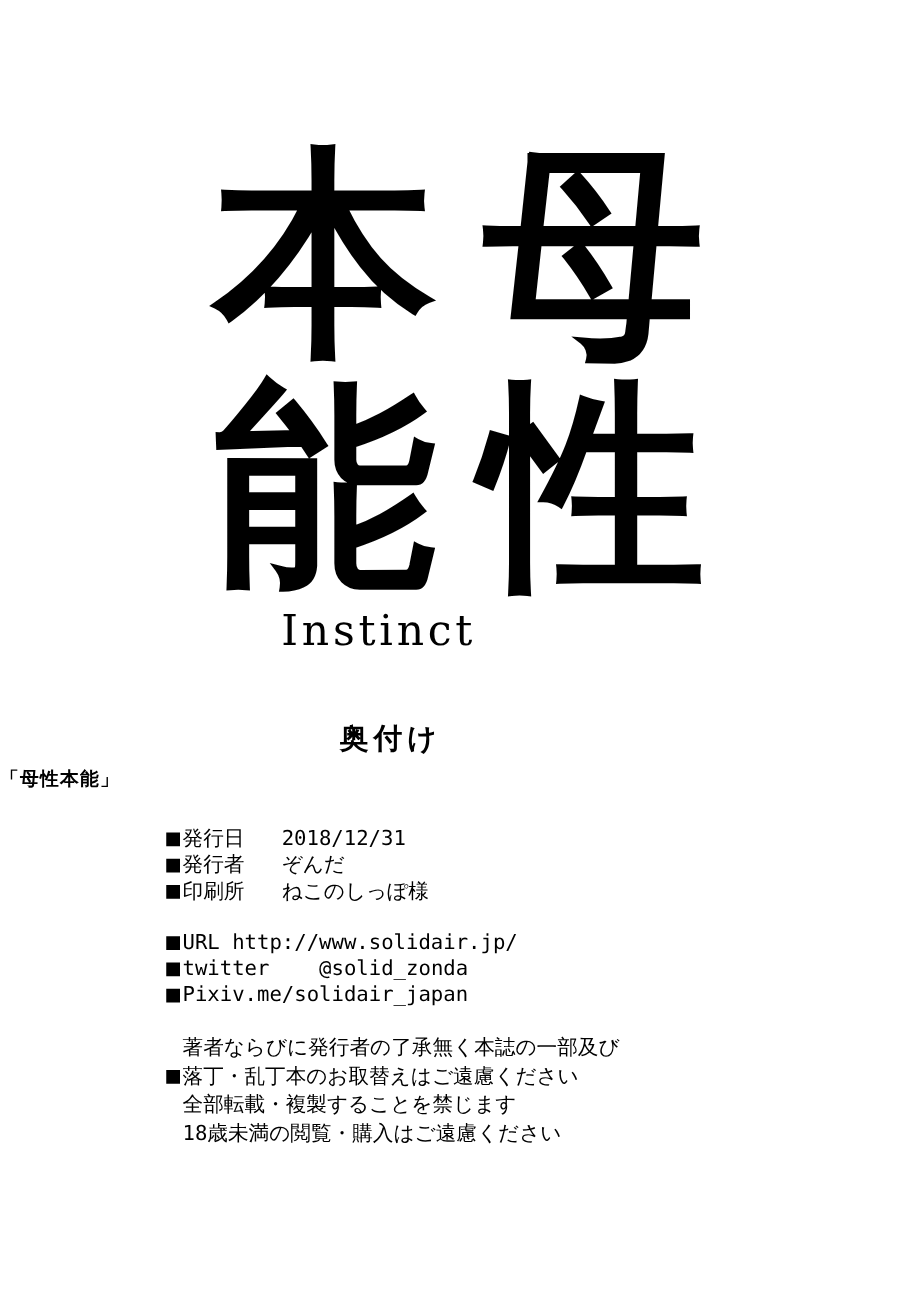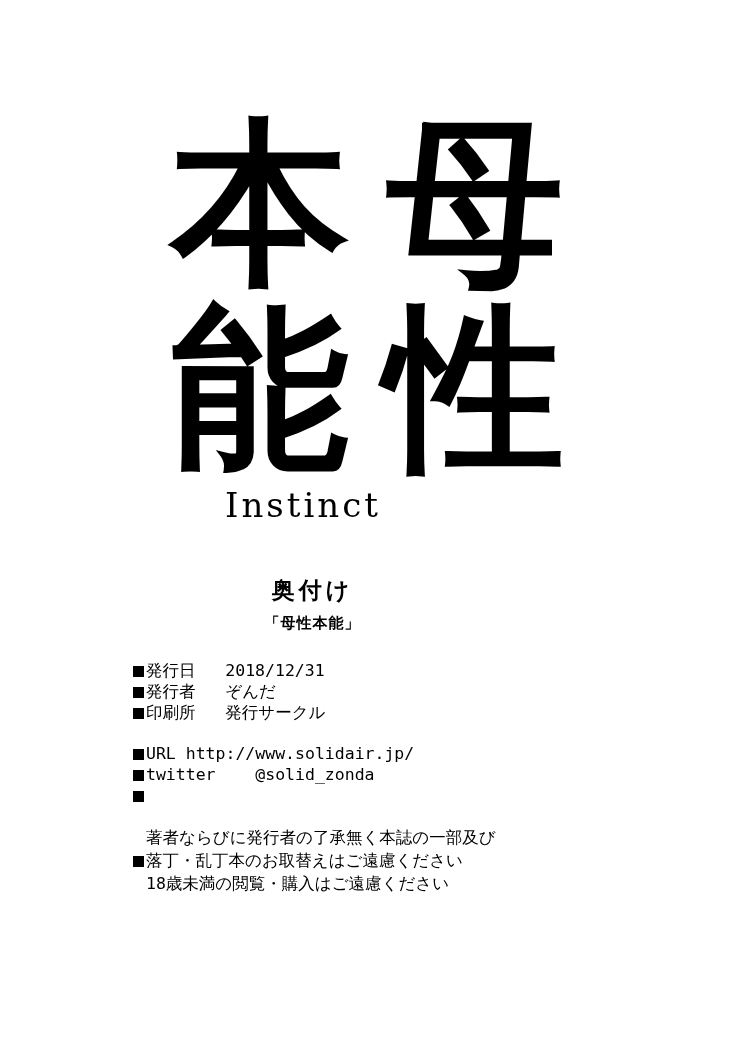--- a/index.html
+++ b/index.html
@@ -73,21 +73,21 @@
   }
   .colophon-heading {
     text-align: center;
     font-family: "DejaVu Sans", sans-serif;
     font-weight: 700;
     font-size: 23px;
     letter-spacing: 4px;
     color: #000000;
   }
   .colophon-subtitle {
-    text-align: center;
+    text-align: left;
     font-family: "DejaVu Sans", sans-serif;
     font-weight: 700;
     font-size: 15px;
     letter-spacing: 1px;
     margin-top: 8px;
     color: #000000;
   }
 
   .info {
     position: absolute;
@@ -139,30 +139,31 @@
   <div class="colophon">
     <div class="colophon-heading">奥付け</div>
     <div class="colophon-subtitle">「母性本能」</div>
   </div>
 
   <div class="info">
 
     <div class="info-group">
       <span class="line"><span class="bullet"></span><span>発行日</span>&nbsp;&nbsp;&nbsp;<span>2018/12/31</span></span>
       <span class="line"><span class="bullet"></span><span>発行者</span>&nbsp;&nbsp;&nbsp;<span>ぞんだ</span></span>
-      <span class="line"><span class="bullet"></span><span>印刷所</span>&nbsp;&nbsp;&nbsp;<span>発行サークル</span></span>
+      <span class="line"><span class="bullet"></span><span>印刷所</span>&nbsp;&nbsp;&nbsp;<span>ねこのしっぽ様</span></span>
     </div>
 
     <div class="info-group">
       <span class="line"><span class="bullet"></span><span>URL</span>&nbsp;<span>http://www.solidair.jp/</span></span>
       <span class="line"><span class="bullet"></span><span>twitter</span>&nbsp;&nbsp;&nbsp;&nbsp;<span>@solid_zonda</span></span>
-      <span class="line"><span class="bullet"></span></span>
+      <span class="line"><span class="bullet"></span><span>Pixiv.me/solidair_japan</span></span>
     </div>
 
     <div class="info-group notice">
       <span class="line indent"><span>著者ならびに発行者の了承無く本誌の一部及び</span></span>
       <span class="line"><span class="bullet"></span><span>落丁・乱丁本のお取替えはご遠慮ください</span></span>
+      <span class="line indent"><span>全部転載・複製することを禁じます</span></span>
       <span class="line indent"><span>18歳未満の閲覧・購入はご遠慮ください</span></span>
     </div>
 
   </div>
 
 </div>
 
 </body></html>

